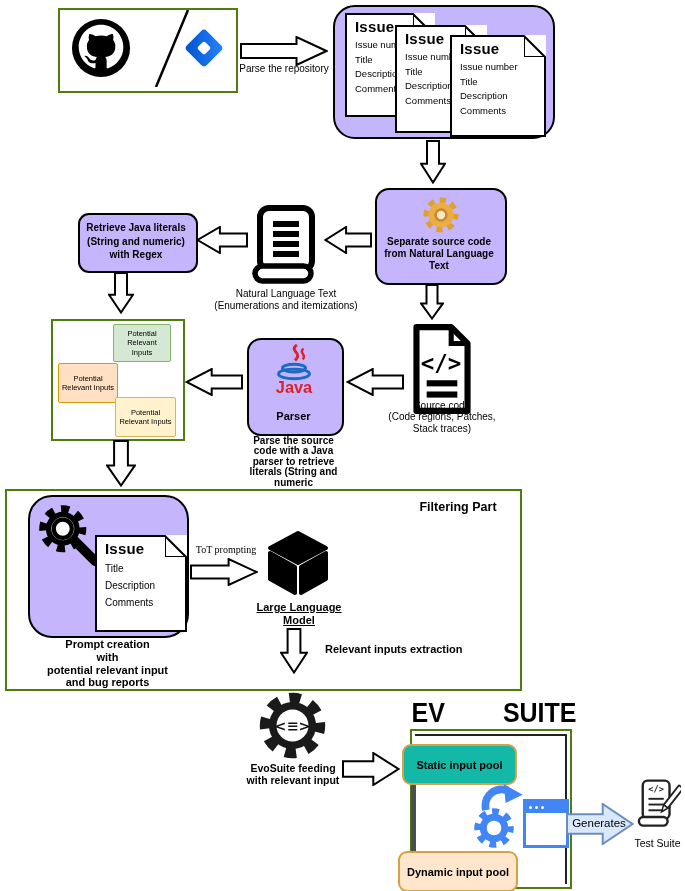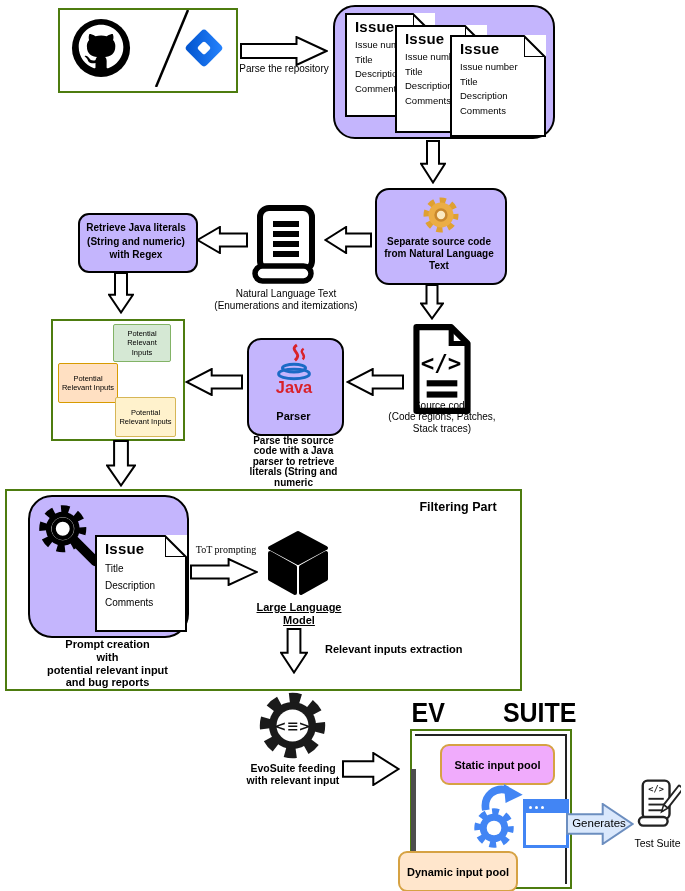--- a/index.html
+++ b/index.html
@@ -279,21 +279,21 @@
       <line x1="3.5" y1="20" x2="0.8" y2="22.5" stroke="#000" stroke-width="1.8"></line>
       <line x1="22.5" y1="20" x2="25.2" y2="22.5" stroke="#000" stroke-width="1.8"></line>
     </svg>
     <span class="b" style="font-size:25px;transform:scaleY(1.1);letter-spacing:0px;">SUITE</span>
   </div>
 
   <div class="sqbox" style="left:410px;top:729px;width:158px;height:156px;border-width:2.5px;">
     <div class="evo-inner"></div>
     <div class="abs" style="left:-1px;top:38px;width:4.5px;height:90px;background:#4d4d4d;"></div>
   </div>
-  <div class="pool" style="left:402px;top:744px;width:111px;height:37px;background:#f0abfc;border-color:#D6A243;margin-left:38px;">Static input pool</div>
+  <div class="pool" style="left:402px;top:744px;width:111px;height:37px;background:#14b8a6;border-color:#D6A243;">Static input pool</div>
   <div class="pool" style="left:398px;top:851px;width:116px;height:37px;background:#FFE6CC;border-color:#D6A243;">Dynamic input pool</div>
 
   <svg class="abs" style="left:478px;top:784px;" width="48" height="27" viewBox="0 0 50 30">
     <path d="M7 29 C4 12 18 3 31 7" fill="none" stroke="#4285F4" stroke-width="8.5"></path>
     <polygon points="27,0 48,12 29,21" fill="#4285F4"></polygon>
   </svg>
   <svg class="abs" style="left:472px;top:806px;" width="44" height="44" viewBox="0 0 48 48">
     <circle cx="24" cy="24" r="17" fill="none" stroke="#4285F4" stroke-width="9" stroke-dasharray="7 6.35" stroke-dashoffset="2.5"></circle>
     <circle cx="24" cy="24" r="15.5" fill="#4285F4"></circle>
     <circle cx="24" cy="24" r="8" fill="#fff"></circle>

